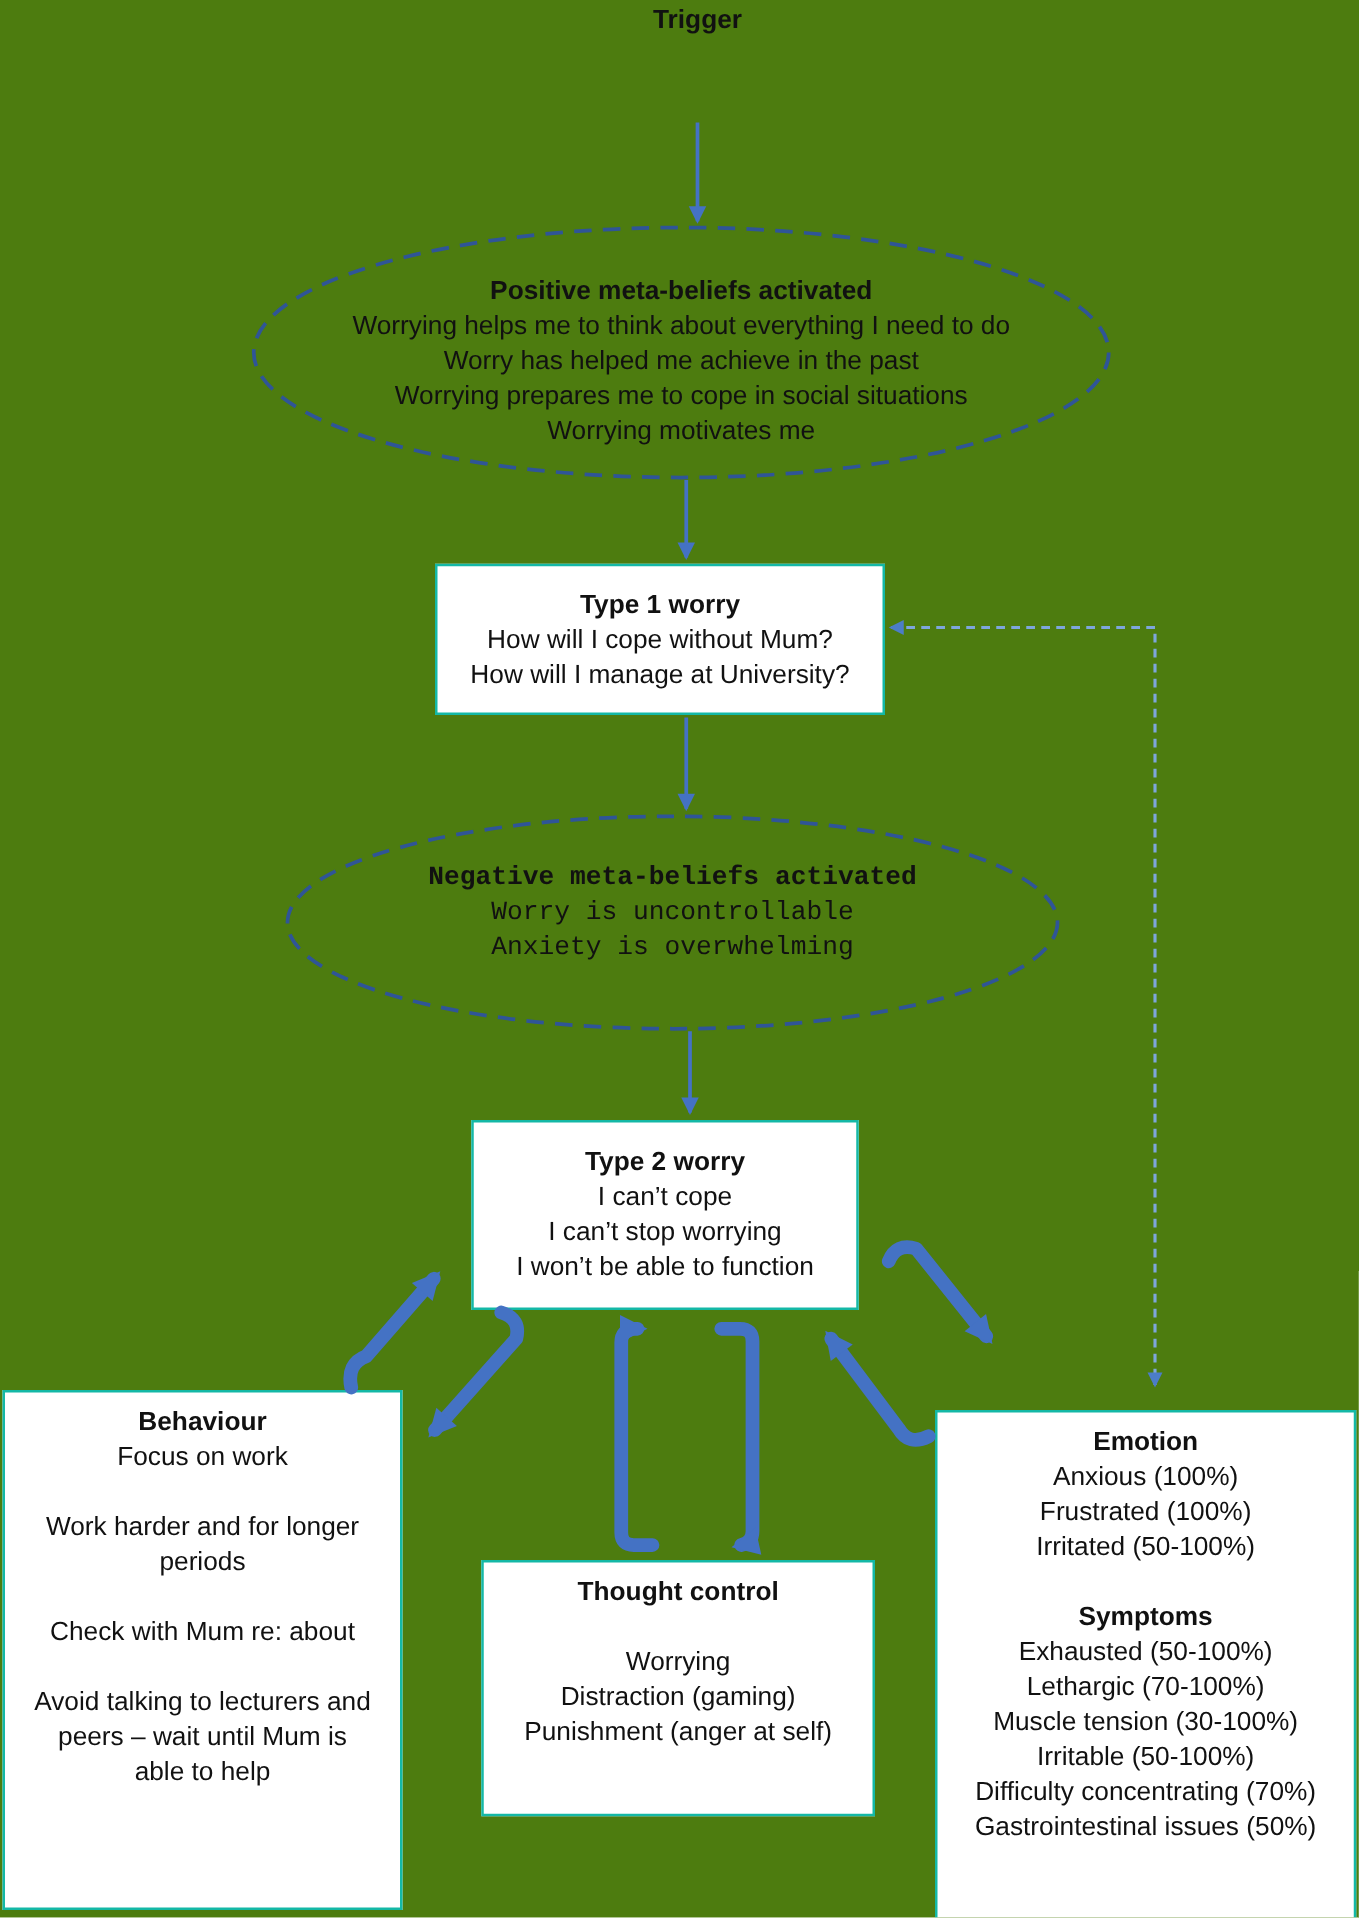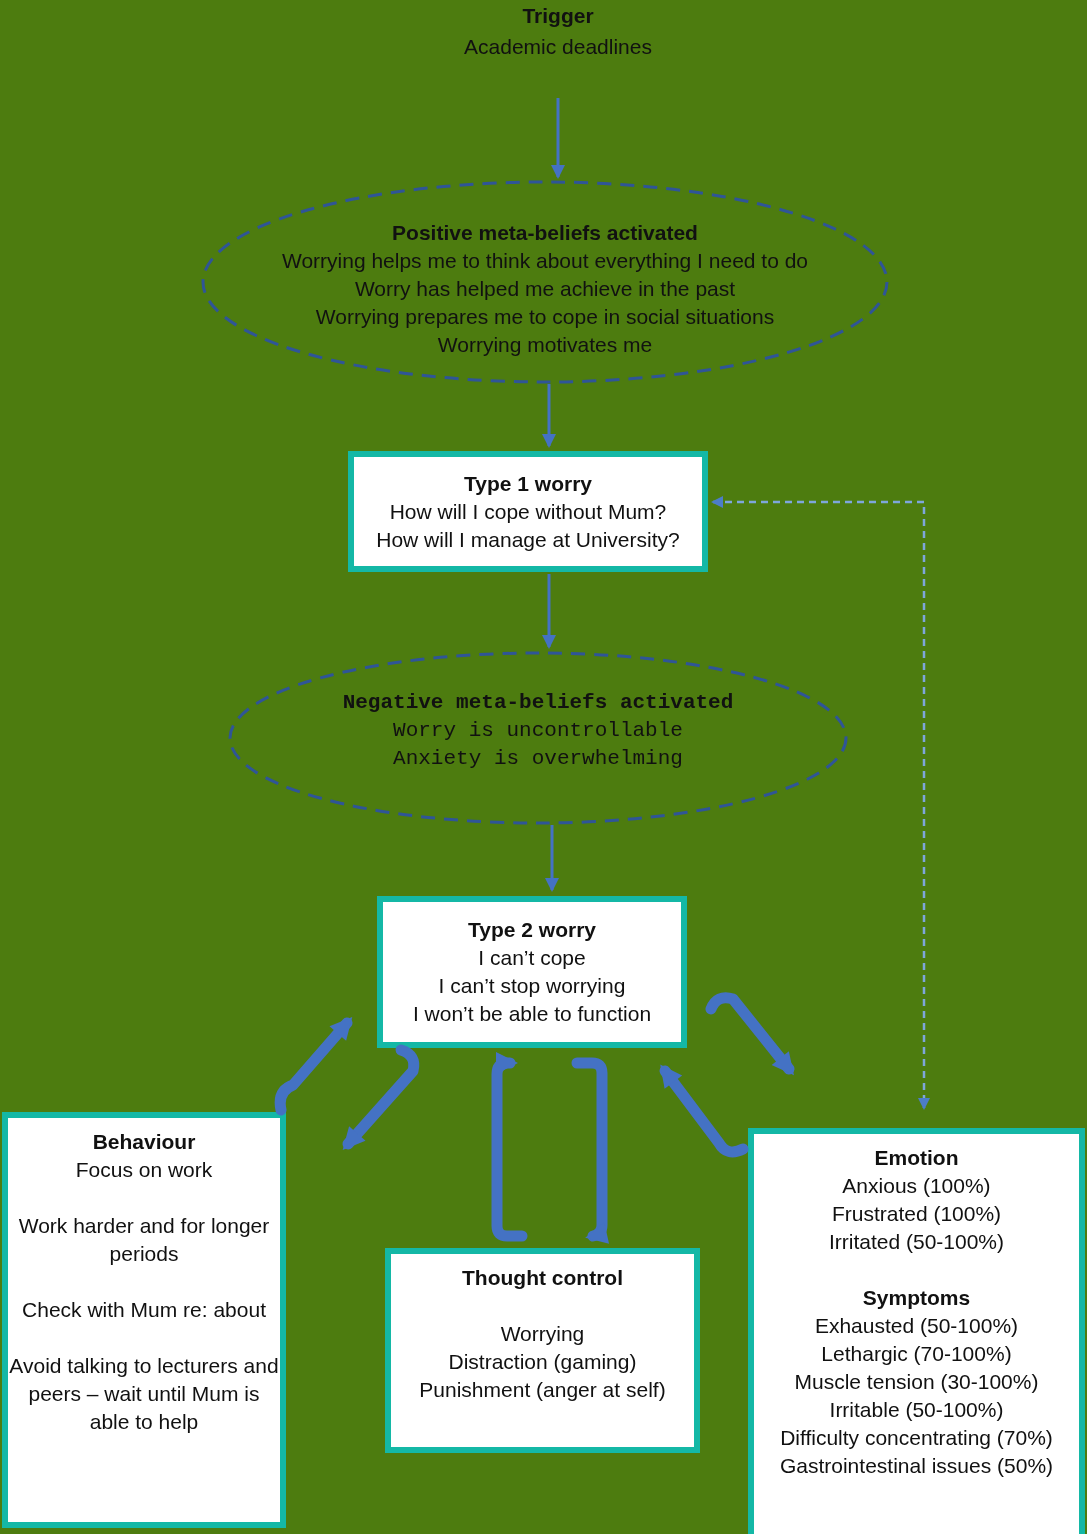--- a/index.html
+++ b/index.html
@@ -9,31 +9,31 @@
     background:#4d7c0f;
     font-family:"Liberation Sans", sans-serif;
     color:#111111;
     overflow:hidden;
     padding-left:36px;
   }
   .overlay{position:absolute;left:0;top:0;z-index:3;pointer-events:none;}
   .node{position:absolute;z-index:2;display:flex;flex-direction:column;align-items:center;text-align:center;box-sizing:border-box;}
   .node .line{line-height:28px;min-height:28px;font-size:21px;white-space:nowrap;}
   .node .title{line-height:28px;min-height:28px;font-size:21px;font-weight:bold;white-space:nowrap;}
-  .box{border:6px solid #14b8a6;background:#ffffff;}
+  .box{border:2px solid #14b8a6;background:#ffffff;}
   .center{justify-content:center;}
   .topalign{justify-content:flex-start;padding-top:10px;}
   
   #trigger{left:358px;top:0px;width:400px;}
   #trigger .line, #trigger .title{line-height:31px;min-height:31px;}
   #positive{left:203px;top:182px;width:684px;height:200px;}
   #type1{left:348px;top:451px;width:360px;height:121px;}
   #negative{left:230px;top:653px;width:616px;height:170px;font-family:Liberation Mono, monospace;}
   #type2{left:377px;top:896px;width:310px;height:152px;}
-  #behaviour{left:2px;top:1112px;width:284px;height:416px;}
+  #behaviour{left:2px;top:1112px;width:320px;height:416px;}
   #thought{left:385px;top:1248px;width:315px;height:205px;}
   #emotion{left:748px;top:1128px;width:337px;height:425px;}
   .gap{height:28px;}
 </style>
 </head>
 <body>
 
 <div class="canvas">
 
   <svg class="overlay" width="1087" height="1534" viewBox="0 0 1087 1534">
@@ -67,21 +67,20 @@
       <path d="M 522 1236 L 507 1236 Q 497 1236 497 1226 L 497 1074 Q 497 1064 507 1063 L 510 1063" marker-end="url(#mThick)"></path>
       <path d="M 577 1063 L 592 1063 Q 602 1063 602 1073 L 602 1225 Q 602 1234 593 1236" marker-end="url(#mThick)"></path>
       <path d="M 711 1009 Q 717 994 733 999 L 789 1069" marker-end="url(#mThick)"></path>
       <path d="M 743 1149 Q 727 1157 719 1143 L 665 1071" marker-end="url(#mThick)"></path>
     </g>
   </svg>
 
   <div class="node" id="trigger">
     <div class="title">Trigger</div>
     <div>
-        <div class="line">Academic deadlines</div>
       </div>
   </div>
 
   <div class="node center" id="positive">
     <div class="title" style="padding-top:14px">Positive meta-beliefs activated</div>
     <div>
         <div class="line">Worrying helps me to think about everything I need to do</div>
         <div class="line">Worry has helped me achieve in the past</div>
         <div class="line">Worrying prepares me to cope in social situations</div>
         <div class="line">Worrying motivates me</div>

